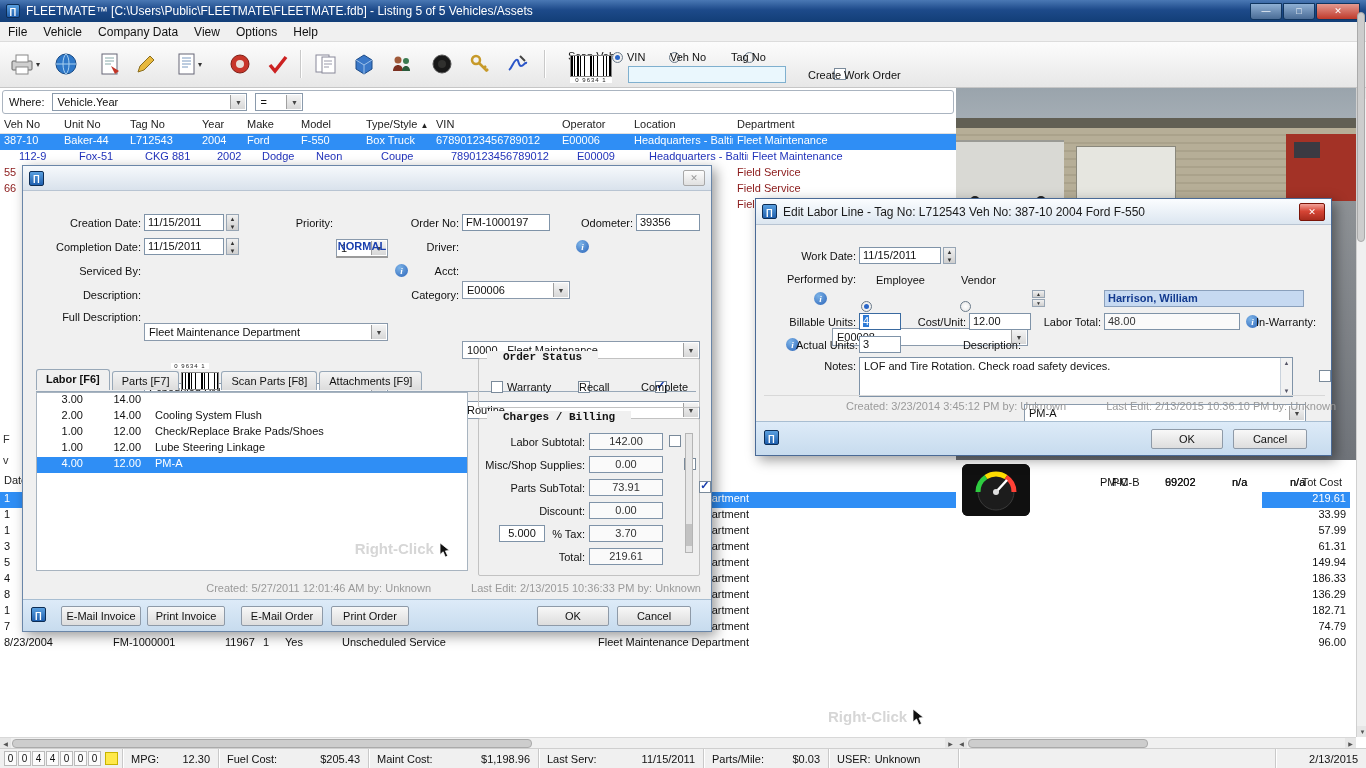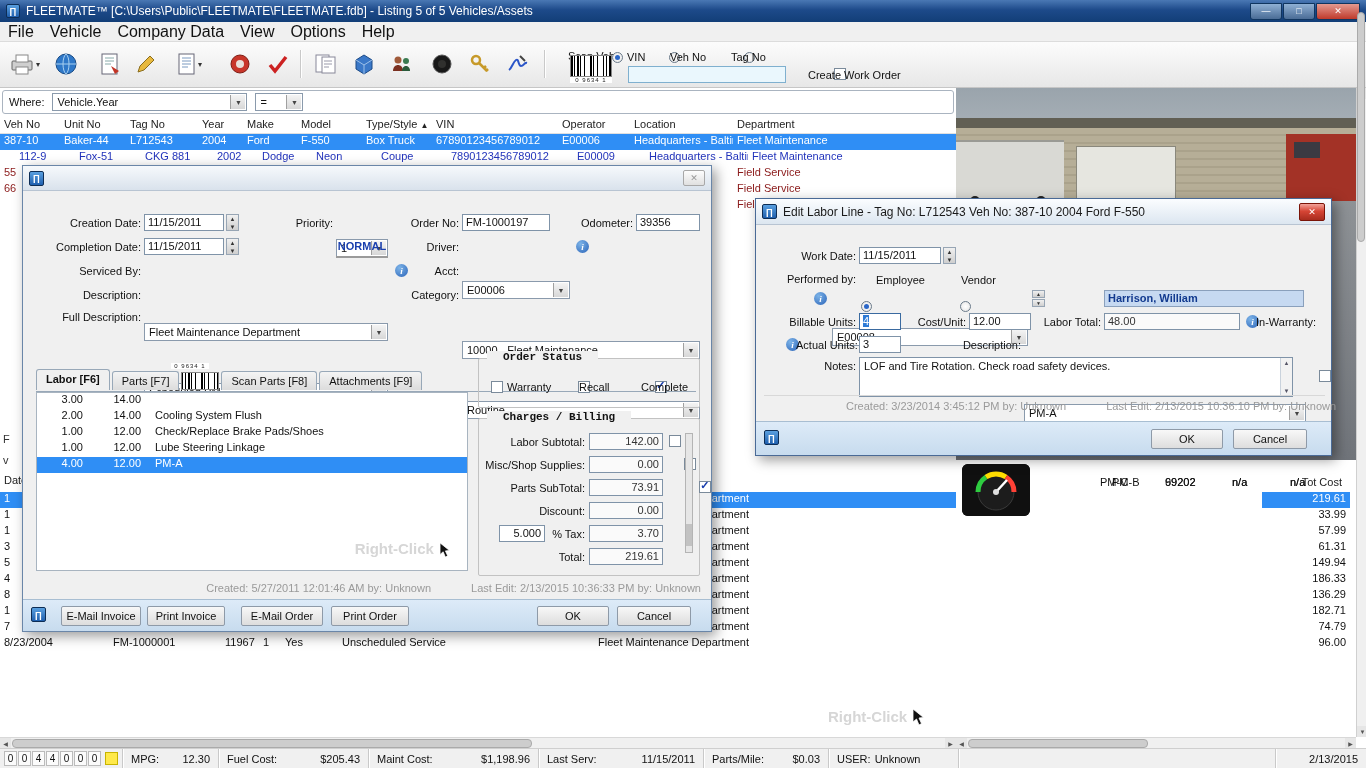--- a/index.html
+++ b/index.html
@@ -6,21 +6,21 @@
 html,body{width:1366px;height:768px;}
 body{font-family:"Liberation Sans",sans-serif;font-size:11px;color:#111;background:#fff;position:relative;overflow:hidden;}
 .abs{position:absolute;}
 
 #titlebar{position:absolute;left:0;top:0;width:1366px;height:22px;background:linear-gradient(#4a78b4,#1d4a8a 45%,#123e77);display:flex;align-items:center;gap:6px;padding:0 6px;color:#fff;font-size:12px;}
 .syslogo{width:14px;height:14px;background:linear-gradient(#5aa0e0,#1f5fae);border:1px solid #0d2d55;border-radius:2px;color:#fff;font-size:9px;font-weight:bold;display:flex;align-items:center;justify-content:center;flex:0 0 auto;}
 #capbtns{margin-left:auto;display:flex;gap:1px;}
 .capbtn{width:32px;height:17px;border:1px solid #10355f;border-radius:0 0 3px 3px;background:linear-gradient(#8fb0d4,#4a6c96);color:#fff;font-size:9px;display:flex;align-items:center;justify-content:center;}
 .capbtn.close{width:44px;background:linear-gradient(#e59a90,#bf3a2b);}
 
-#menubar{position:absolute;top:22px;left:0;width:1366px;height:20px;background:#f0f0f0;border-bottom:1px solid #dcdcdc;display:flex;align-items:center;font-size:16px;}
+#menubar{position:absolute;top:22px;left:0;width:1366px;height:20px;background:#f0f0f0;border-bottom:1px solid #dcdcdc;display:flex;align-items:center;font-size:12px;}
 #menubar span{padding:2px 8px;}
 #toolbar{position:absolute;top:42px;left:0;width:1366px;height:46px;background:linear-gradient(#fcfcfc,#e7e7e7);border-bottom:1px solid #c6c6c6;}
 .ticon{position:absolute;top:8px;width:28px;height:28px;display:flex;align-items:center;justify-content:center;}
 .tsep{position:absolute;top:8px;width:1px;height:28px;background:#c9c9c9;box-shadow:1px 0 0 #fff;}
 .tcaret{position:absolute;top:18px;font-size:8px;color:#333;}
 .barcode{background:repeating-linear-gradient(90deg,#000 0px,#000 1.5px,#fff 1.5px,#fff 3px,#000 3px,#000 3.6px,#fff 3.6px,#fff 6.4px);border:1px solid #888;}
 .bcnum{font-size:6px;letter-spacing:1px;text-align:center;color:#222;background:#fff;}
 .radio{position:relative;width:11px;height:11px;border-radius:50%;border:1px solid #6a7a8a;background:radial-gradient(#fff,#e4e4e4);display:inline-block;vertical-align:-2px;}
 .radio.sel::after{content:"";position:absolute;inset:2px;background:#2a66c8;border-radius:50%;}
 .cb{position:relative;width:12px;height:12px;background:#fff;border:1px solid #7a8a9a;display:inline-block;vertical-align:-2px;}
@@ -65,21 +65,21 @@
 .ind{width:13px;height:15px;border:1px solid #bbb;background:#fbfbfb;display:flex;align-items:center;justify-content:center;margin-right:1px;font-size:10px;}
 
 .dialog{position:absolute;background:#f0f0f0;border:1px solid #6a86a8;box-shadow:4px 4px 12px rgba(0,0,0,.4);}
 .dlgtitle{height:25px;background:linear-gradient(#f6f9fc,#d9e2ec);border-bottom:1px solid #b8c4d2;display:flex;align-items:center;gap:6px;padding:0 6px;font-size:12px;color:#1a1a1a;}
 .dlogo{width:15px;height:15px;background:linear-gradient(#5aa0e0,#1f5fae);border:1px solid #0d2d55;border-radius:2px;color:#fff;font-size:9px;font-weight:bold;display:flex;align-items:center;justify-content:center;flex:0 0 auto;}
 .xbtn{margin-left:auto;width:22px;height:16px;background:linear-gradient(#fdfdfd,#e0e0e0);border:1px solid #a8a8a8;border-radius:2px;color:#999;font-size:9px;display:flex;align-items:center;justify-content:center;}
 .xbtn.red{width:26px;height:18px;background:linear-gradient(#f2a39a,#d64535 45%,#a82c1e);border:1px solid #7a1408;color:#fff;}
 .lb{position:absolute;text-align:right;font-size:11px;color:#111;white-space:nowrap;}
 .fld{position:absolute;height:17px;background:#fff;border:1px solid #7f93a8;padding:1px 3px;font-size:11px;white-space:nowrap;overflow:hidden;}
 .fld.ro{background:#fafafa;color:#333;}
-.fld.num{text-align:right;}
+.fld.num{text-align:center;}
 .spin{position:absolute;width:13px;height:17px;background:linear-gradient(#f0f0f0,#cfcfcf);border:1px solid #97a5b4;font-size:6px;line-height:8px;text-align:center;color:#333;}
 .info{position:absolute;width:13px;height:13px;border-radius:50%;background:radial-gradient(circle at 35% 30%,#7db4e8,#2a63b8);color:#fff;font:italic bold 9px "Liberation Serif",serif;display:flex;align-items:center;justify-content:center;}
 .grp{position:absolute;border:1px solid #c2c2c2;border-radius:2px;}
 .grp>b{position:absolute;top:-8px;left:8px;background:#f0f0f0;padding:0 16px;font-size:11px;font-family:Liberation Mono, monospace;}
 .btn{position:absolute;height:20px;background:linear-gradient(#f8f8f8,#dddddd);border:1px solid #8e9aa8;border-radius:2px;font-size:11px;display:flex;align-items:center;justify-content:center;}
 .strip{position:absolute;left:0;right:0;bottom:0;background:linear-gradient(#ddebf8,#c7dbee);border-top:1px solid #a8bed2;}
 .created{position:absolute;color:#9a9a9a;font-size:11px;display:flex;gap:40px;justify-content:flex-end;white-space:nowrap;}
 .tab{display:inline-block;padding:3px 9px;border:1px solid #98a8b8;border-bottom:none;background:linear-gradient(#f4f4f4,#dcdcdc);margin-right:2px;border-radius:3px 3px 0 0;font-size:11px;vertical-align:bottom;}
 .tab.active{background:#f0f0f0;font-weight:bold;padding-bottom:5px;}
 #laborlist{position:absolute;left:13px;top:226px;width:432px;height:179px;background:#fff;border:1px solid #a8b4c0;overflow:hidden;}

